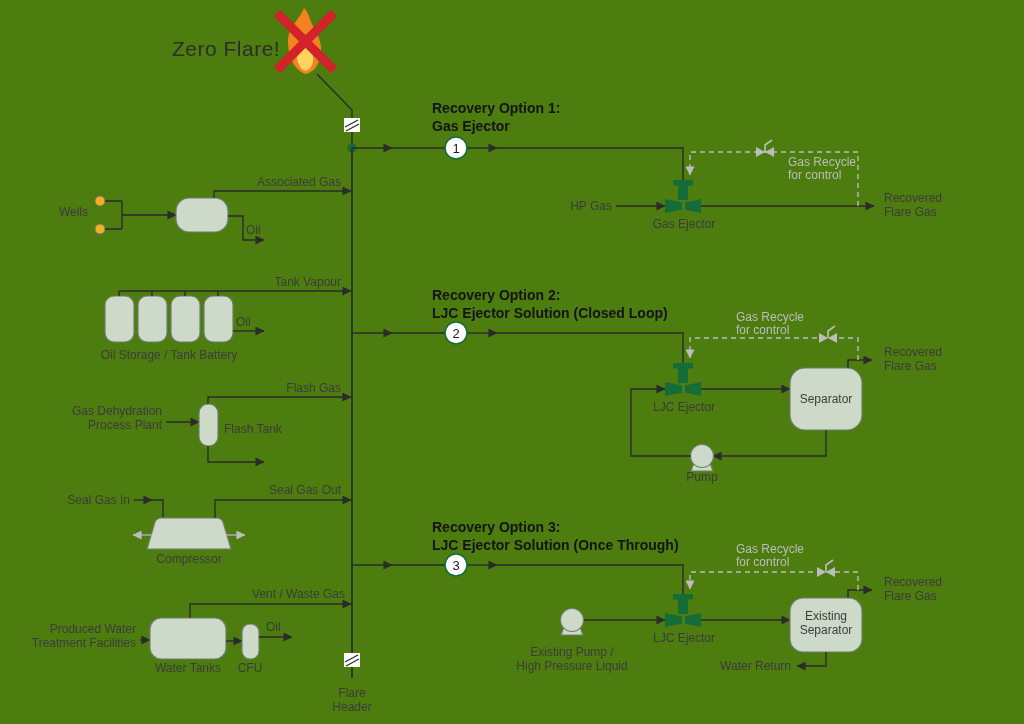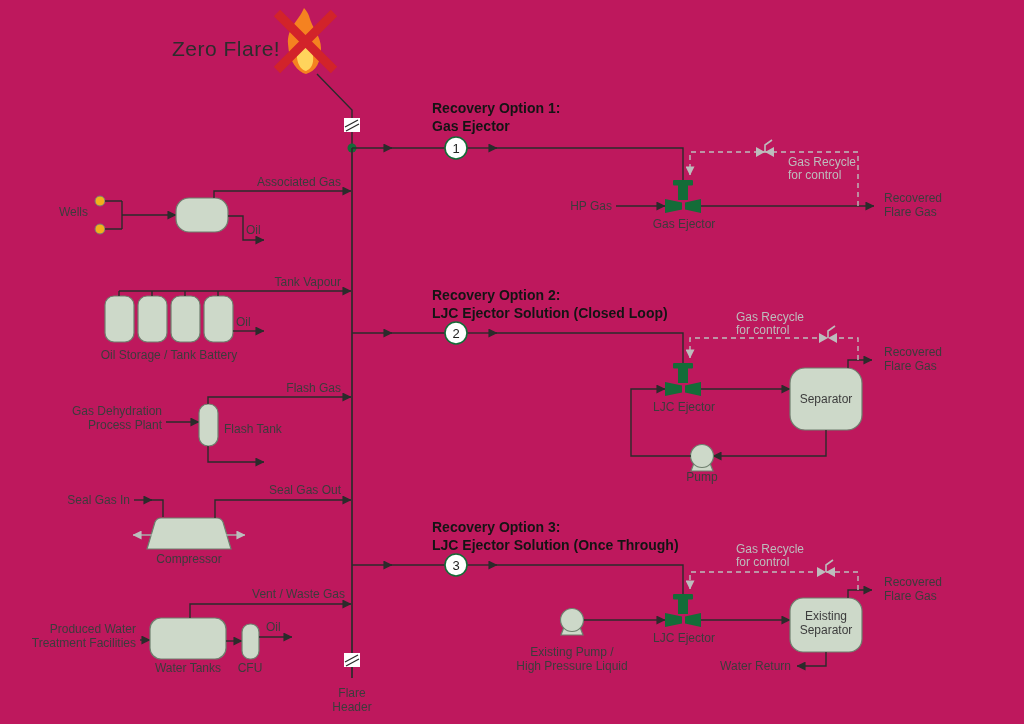--- a/index.html
+++ b/index.html
@@ -1,16 +1,16 @@
 <!DOCTYPE html>
 <html><head>
 <meta charset="utf-8">
 <style>
   html,body{margin:0;padding:0;background:#ffffff;}
-  .stage{position:relative;width:1024px;height:724px;background:#be185d;overflow:hidden;
+  .stage{position:relative;width:1024px;height:724px;background:#4d7c0f;overflow:hidden;
          font-family:"Liberation Sans",sans-serif;}
   svg text{font-family:"Liberation Sans",sans-serif;}
   .lbl{font-size:12px;fill:#3c3c3c;}
   .ce{text-anchor:end;}
   .cm{text-anchor:middle;}
   .hd{font-size:14px;font-weight:bold;fill:#141414;}
   .gry{font-size:12px;fill:#bdbdbd;}
   .num{font-size:13px;fill:#222;text-anchor:middle;}
   .ttl{font-size:21px;fill:#2d2d2d;letter-spacing:.5px;}
   .ln{stroke:#2b2b2b;stroke-width:1.4;fill:none;}

